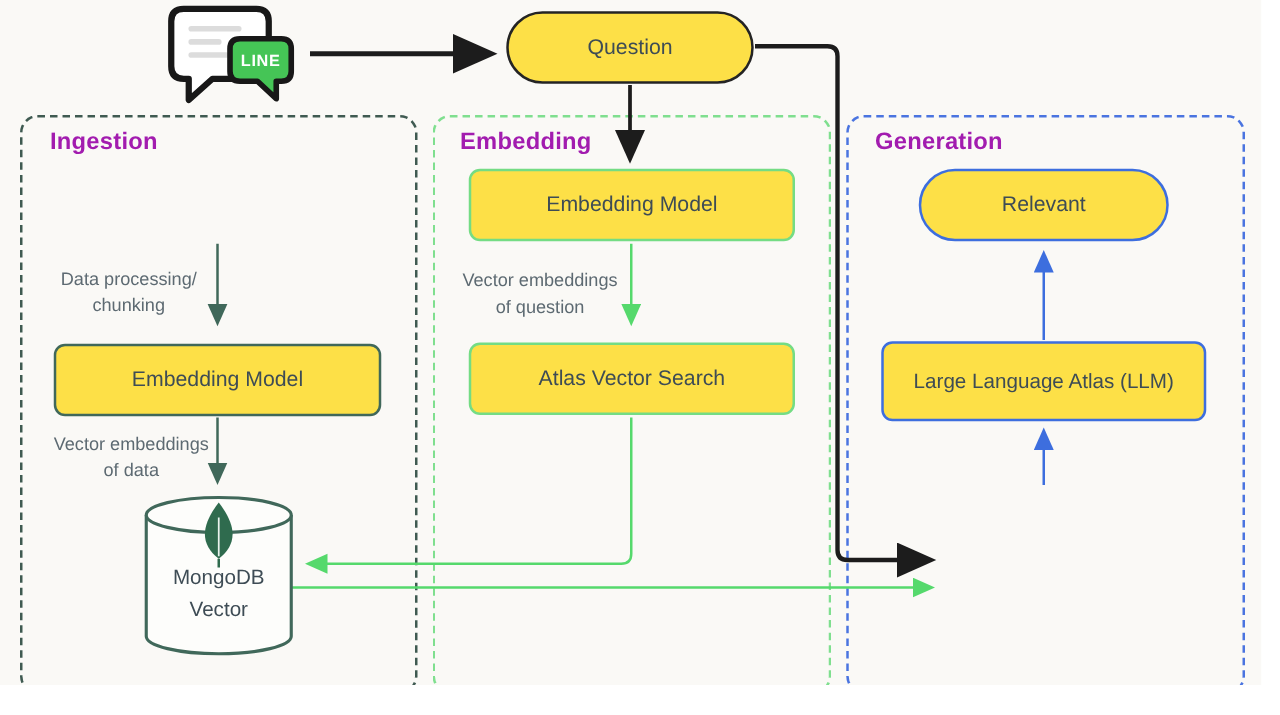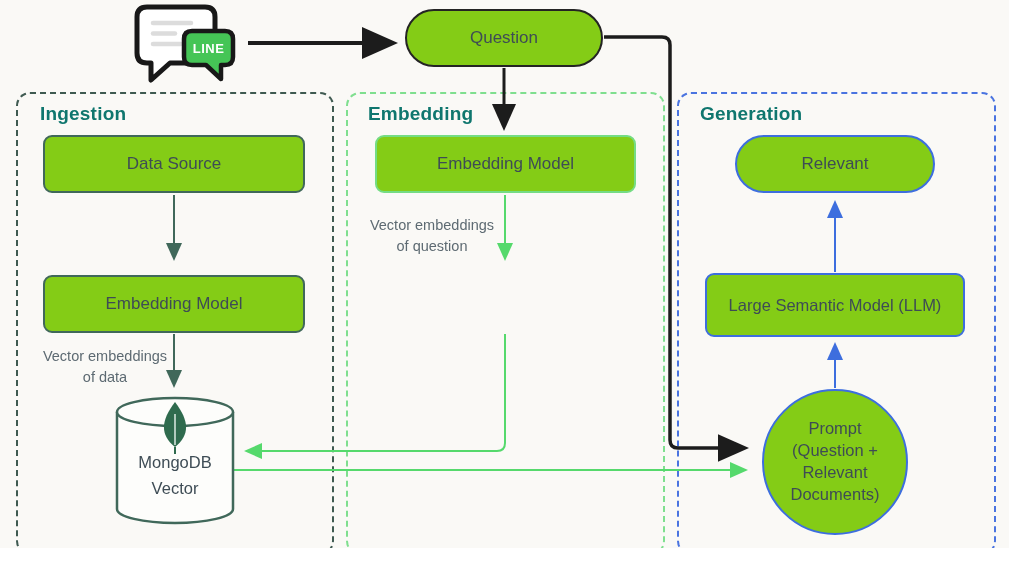--- a/index.html
+++ b/index.html
@@ -3,23 +3,23 @@
 <meta charset="utf-8">
 <style>
   html,body{margin:0;padding:0;}
   .canvas{position:relative;width:1024px;height:548px;background:#faf9f6;
           font-family:"Liberation Sans",sans-serif;overflow:hidden;}
   .right-strip{position:absolute;left:1009px;top:0;width:15px;height:572px;background:#ffffff;}
   .section{position:absolute;border:2px dashed;border-radius:14px;background:transparent;}
   .section.ing{border-color:#3f5a51;}
   .section.ret{border-color:#7fdf8f;}
   .section.gen{border-color:#4a74e0;}
-  .section-title{position:absolute;font-weight:bold;font-size:19px;color:#0f766e;letter-spacing:.2px;}
+  .section-title{position:absolute;font-weight:bold;font-size:19px;color:#a21caf;letter-spacing:.2px;}
   .node{position:absolute;display:flex;align-items:center;justify-content:center;
-        background:#84cc16;border:2px solid;border-radius:9px;font-size:17px;color:#3e4c55;
+        background:#fde047;border:2px solid;border-radius:9px;font-size:17px;color:#3e4c55;
         text-align:center;box-sizing:border-box;}
   .ing-border{border-color:#40685a;}
   .ret-border{border-color:#74dc84;}
   .gen-border{border-color:#3d6ede;}
   .pill{border-radius:30px;}
   .q-pill{border:2.5px solid #242424;}
   .circle-node{border-radius:50%;white-space:pre-line;line-height:1.32;font-size:16.5px;}
   .mlabel{position:absolute;font-size:14.5px;color:#5d6a72;text-align:center;
           white-space:pre-line;line-height:1.42;}
   .db-label{position:absolute;font-size:16.5px;color:#3e4c55;text-align:center;
@@ -70,23 +70,22 @@
     <line x1="25" y1="42" x2="53" y2="42" stroke="#dcdcdc" stroke-width="4.5" stroke-linecap="round"></line>
     <path d="M64 29 H97 Q105 29 105 37 V55 Q105 63 97 63 H93 V77 L78 63 H64 Q56 63 56 55 V37 Q56 29 64 29 Z" fill="#45c556" stroke="#181818" stroke-width="4.5" stroke-linejoin="round"></path>
     <text x="80.5" y="51" text-anchor="middle" font-family="Liberation Sans, sans-serif" font-size="13" font-weight="bold" fill="#ffffff" letter-spacing="0.5">LINE</text>
   </svg>
 
   <div class="node pill q-pill" style="left:405px;top:9px;width:198px;height:58px;">
     <span>Question</span>
   </div>
 
   <div class="section-title" style="left:40px;top:103px;">Ingestion</div>
-  <div class="node ing-border" style="left:43px;top:135px;width:262px;height:58px;">
-    <span>Data Source</span>
-  </div>
+  <div class="mlabel" style="left:38px;top:214px;width:130px;">Data processing/
+chunking</div>
   <div class="node ing-border" style="left:43px;top:275px;width:262px;height:58px;">
     <span>Embedding Model</span>
   </div>
   <div class="mlabel" style="left:36px;top:346px;width:138px;">Vector embeddings
 of data</div>
 
   <svg class="abs" style="left:114px;top:396px;" width="122" height="134" viewBox="0 0 122 134">
     <path d="M3 16 V113 A58 14 0 0 0 119 113 V16" fill="#fdfdfb" stroke="#40685a" stroke-width="2.5"></path>
     <ellipse cx="61" cy="16" rx="58" ry="14" fill="#fdfdfb" stroke="#40685a" stroke-width="2.5"></ellipse>
     <path d="M61 6 C46.5 25 46 39 61 51 C76 39 75.5 25 61 6 Z" fill="#2f6b4e"></path>
@@ -95,27 +94,26 @@
   </svg>
   <div class="db-label" style="left:114px;top:450px;width:122px;">MongoDB
 Vector</div>
 
   <div class="section-title" style="left:368px;top:103px;">Embedding</div>
   <div class="node ret-border" style="left:375px;top:135px;width:261px;height:58px;">
     <span>Embedding Model</span>
   </div>
   <div class="mlabel" style="left:362px;top:215px;width:140px;">Vector embeddings
 of question</div>
+  <div class="node ret-border" style="left:375px;top:274px;width:261px;height:58px;">
+    <span>Atlas Vector Search</span>
+  </div>
 
   <div class="section-title" style="left:700px;top:103px;">Generation</div>
   <div class="node pill gen-border" style="left:735px;top:135px;width:200px;height:58px;">
     <span>Relevant</span>
   </div>
   <div class="node gen-border" style="left:705px;top:273px;width:260px;height:64px;font-size:16.5px;">
-    <span>Large Semantic Model (LLM)</span>
+    <span>Large Language Atlas (LLM)</span>
   </div>
-  <div class="node gen-border circle-node" style="left:762px;top:389px;width:146px;height:146px;">Prompt
-(Question +
-Relevant
-Documents)</div>
 
   <div class="right-strip"></div>
 </div>
 
 </body></html>

